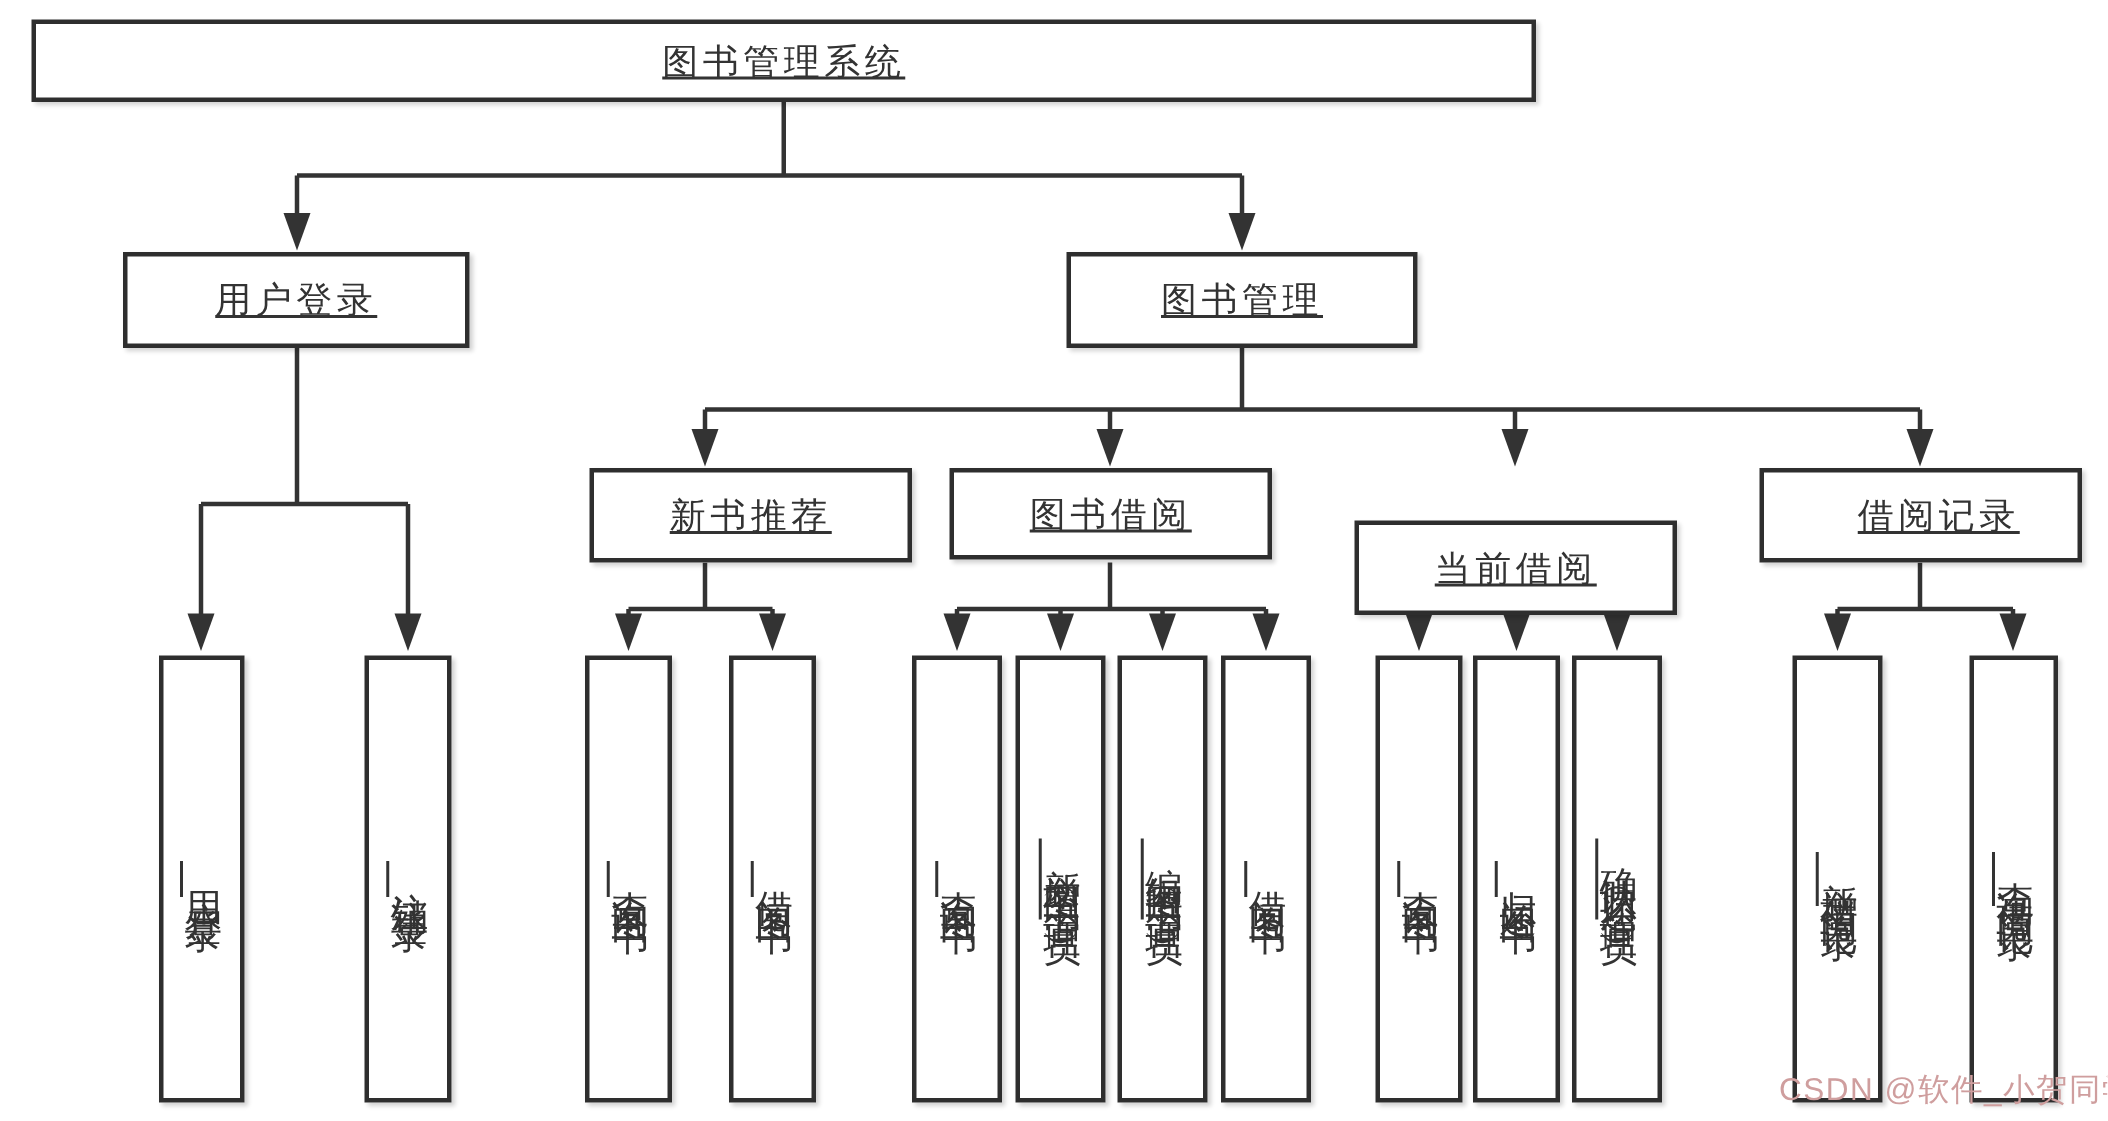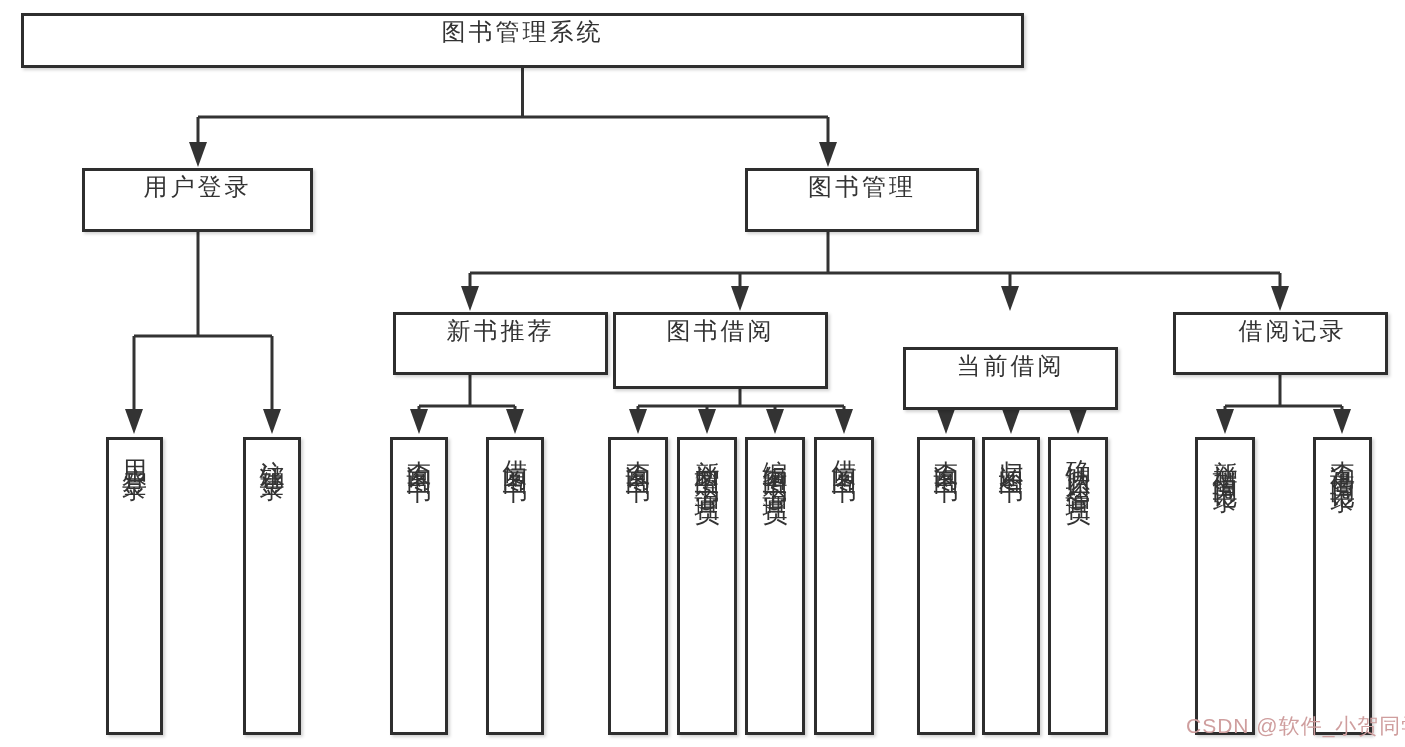--- a/index.html
+++ b/index.html
@@ -8,22 +8,23 @@
     background:#ffffff; overflow:hidden;
     font-family:"Liberation Sans", sans-serif;
     color:#333333;
   }
   svg.wires { position:absolute; left:0; top:0; width:1405px; height:747px; }
   svg.wires line, svg.wires path { stroke:#333333; stroke-width:3; fill:none; }
   svg.wires polygon { fill:#333333; stroke:none; }
   .node {
     position:absolute; box-sizing:border-box;
     background:#ffffff; border:3px solid #2e2e2e;
-    display:flex; justify-content:center;
+    display:flex; align-items:center; justify-content:center;
     box-shadow:2px 2px 3px rgba(0,0,0,0.18);
+    text-decoration:underline;
   }
   .hlabel { font-size:24px; letter-spacing:3px; white-space:nowrap; }
   .vnode .vlabel {
     writing-mode:vertical-rl;
     font-size:25px; line-height:1; letter-spacing:6px;
   }
   .watermark {
     position:absolute; left:1186px; top:712px;
     font-size:21px; letter-spacing:1px; white-space:nowrap;
     color:#cf9e9e; z-index:5;
@@ -110,28 +111,28 @@
     </g>
   </svg>
 
   <div class="node" style="left:21px; top:13px; width:1003px; height:55px;">
     <span class="hlabel">图书管理系统</span>
   </div>
 
   <div class="node" style="left:82px; top:168px; width:231px; height:64px;">
     <span class="hlabel">用户登录</span>
   </div>
-  <div class="node" style="left:711px; top:168px; width:234px; height:64px;margin-left:34px;">
+  <div class="node" style="left:711px; top:168px; width:234px; height:64px;">
     <span class="hlabel">图书管理</span>
   </div>
 
   <div class="node" style="left:363px; top:312px; width:215px; height:63px;margin-left:30px;">
     <span class="hlabel">新书推荐</span>
   </div>
-  <div class="node" style="left:613px; top:312px; width:215px; height:77px;">
+  <div class="node" style="left:633px; top:312px; width:215px; height:61px;">
     <span class="hlabel">图书借阅</span>
   </div>
   <div class="node" style="left:903px; top:312px; width:215px; height:63px;margin-top:35px;">
     <span class="hlabel">当前借阅</span>
   </div>
   <div class="node" style="left:1173px; top:312px; width:215px; height:63px;padding-left:24px;">
     <span class="hlabel">借阅记录</span>
   </div>
 
   <div class="node vnode" style="left:106px; top:437px; width:57px; height:298px;">

